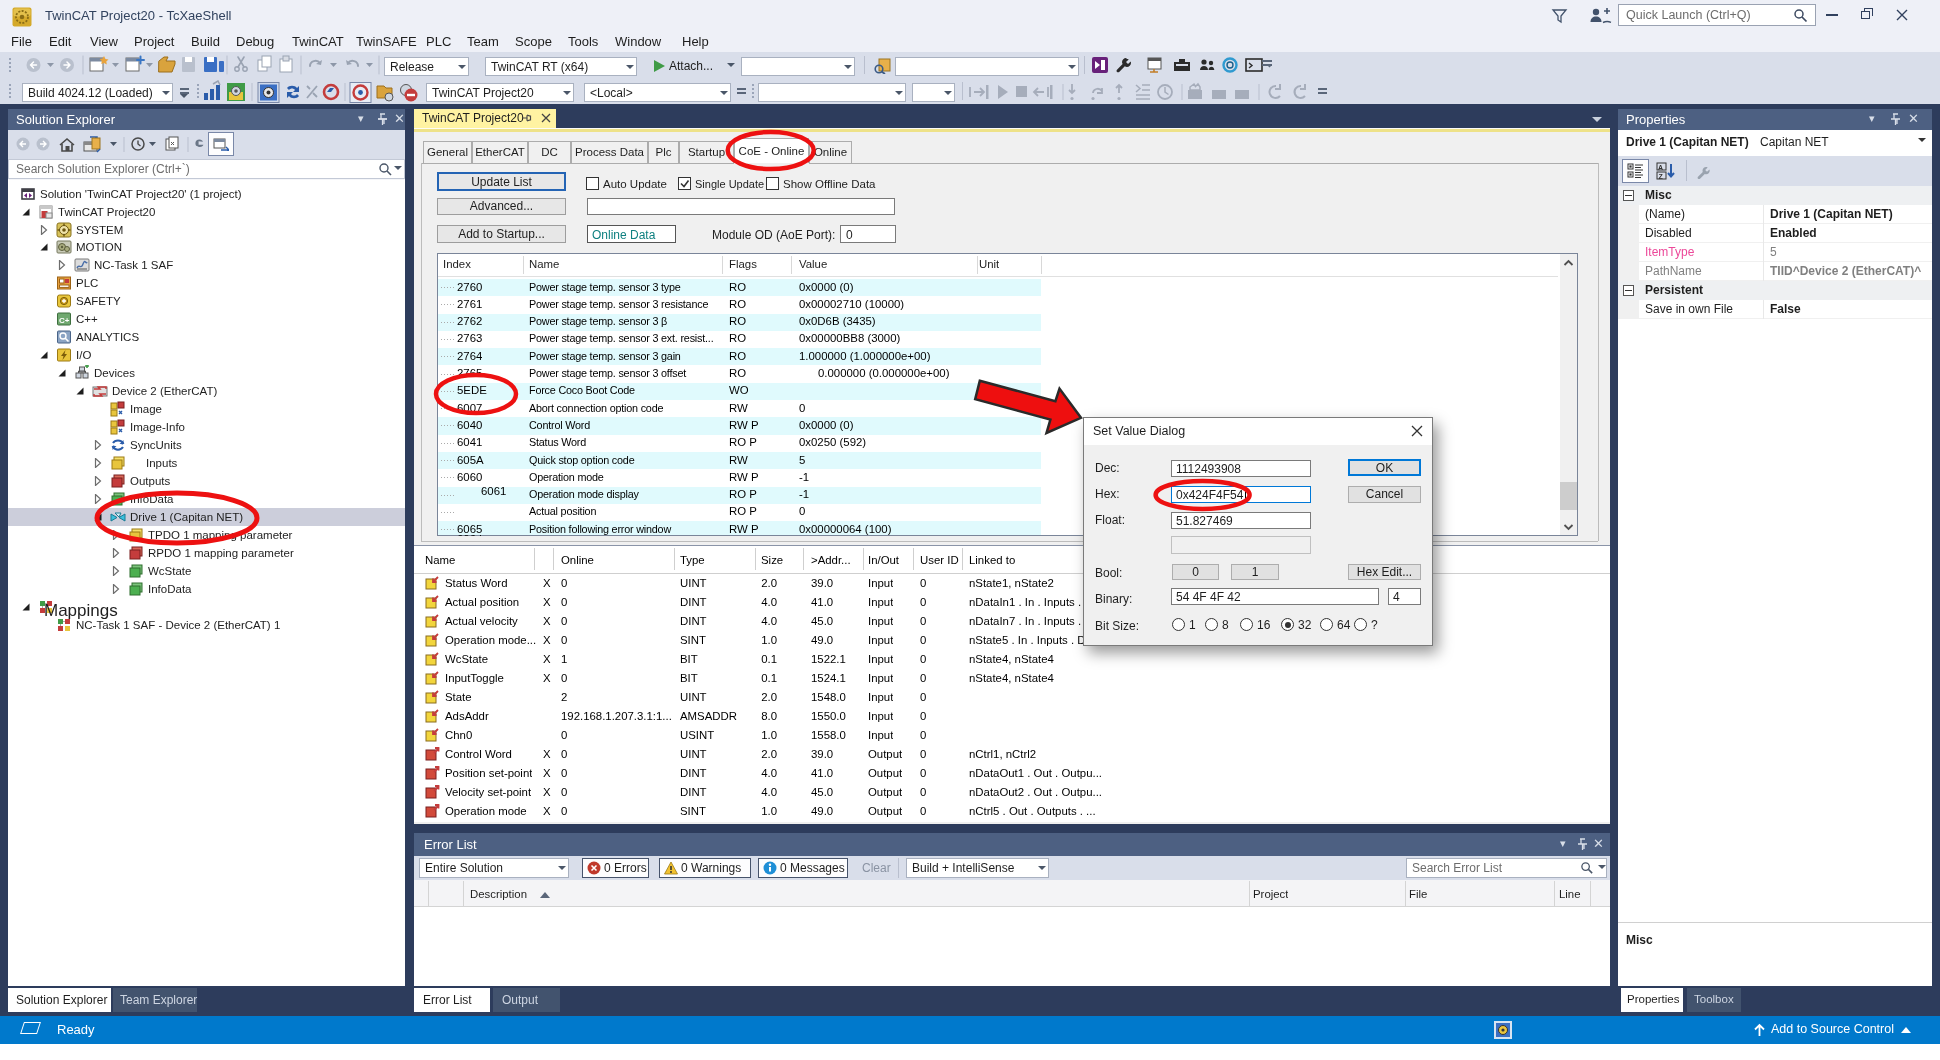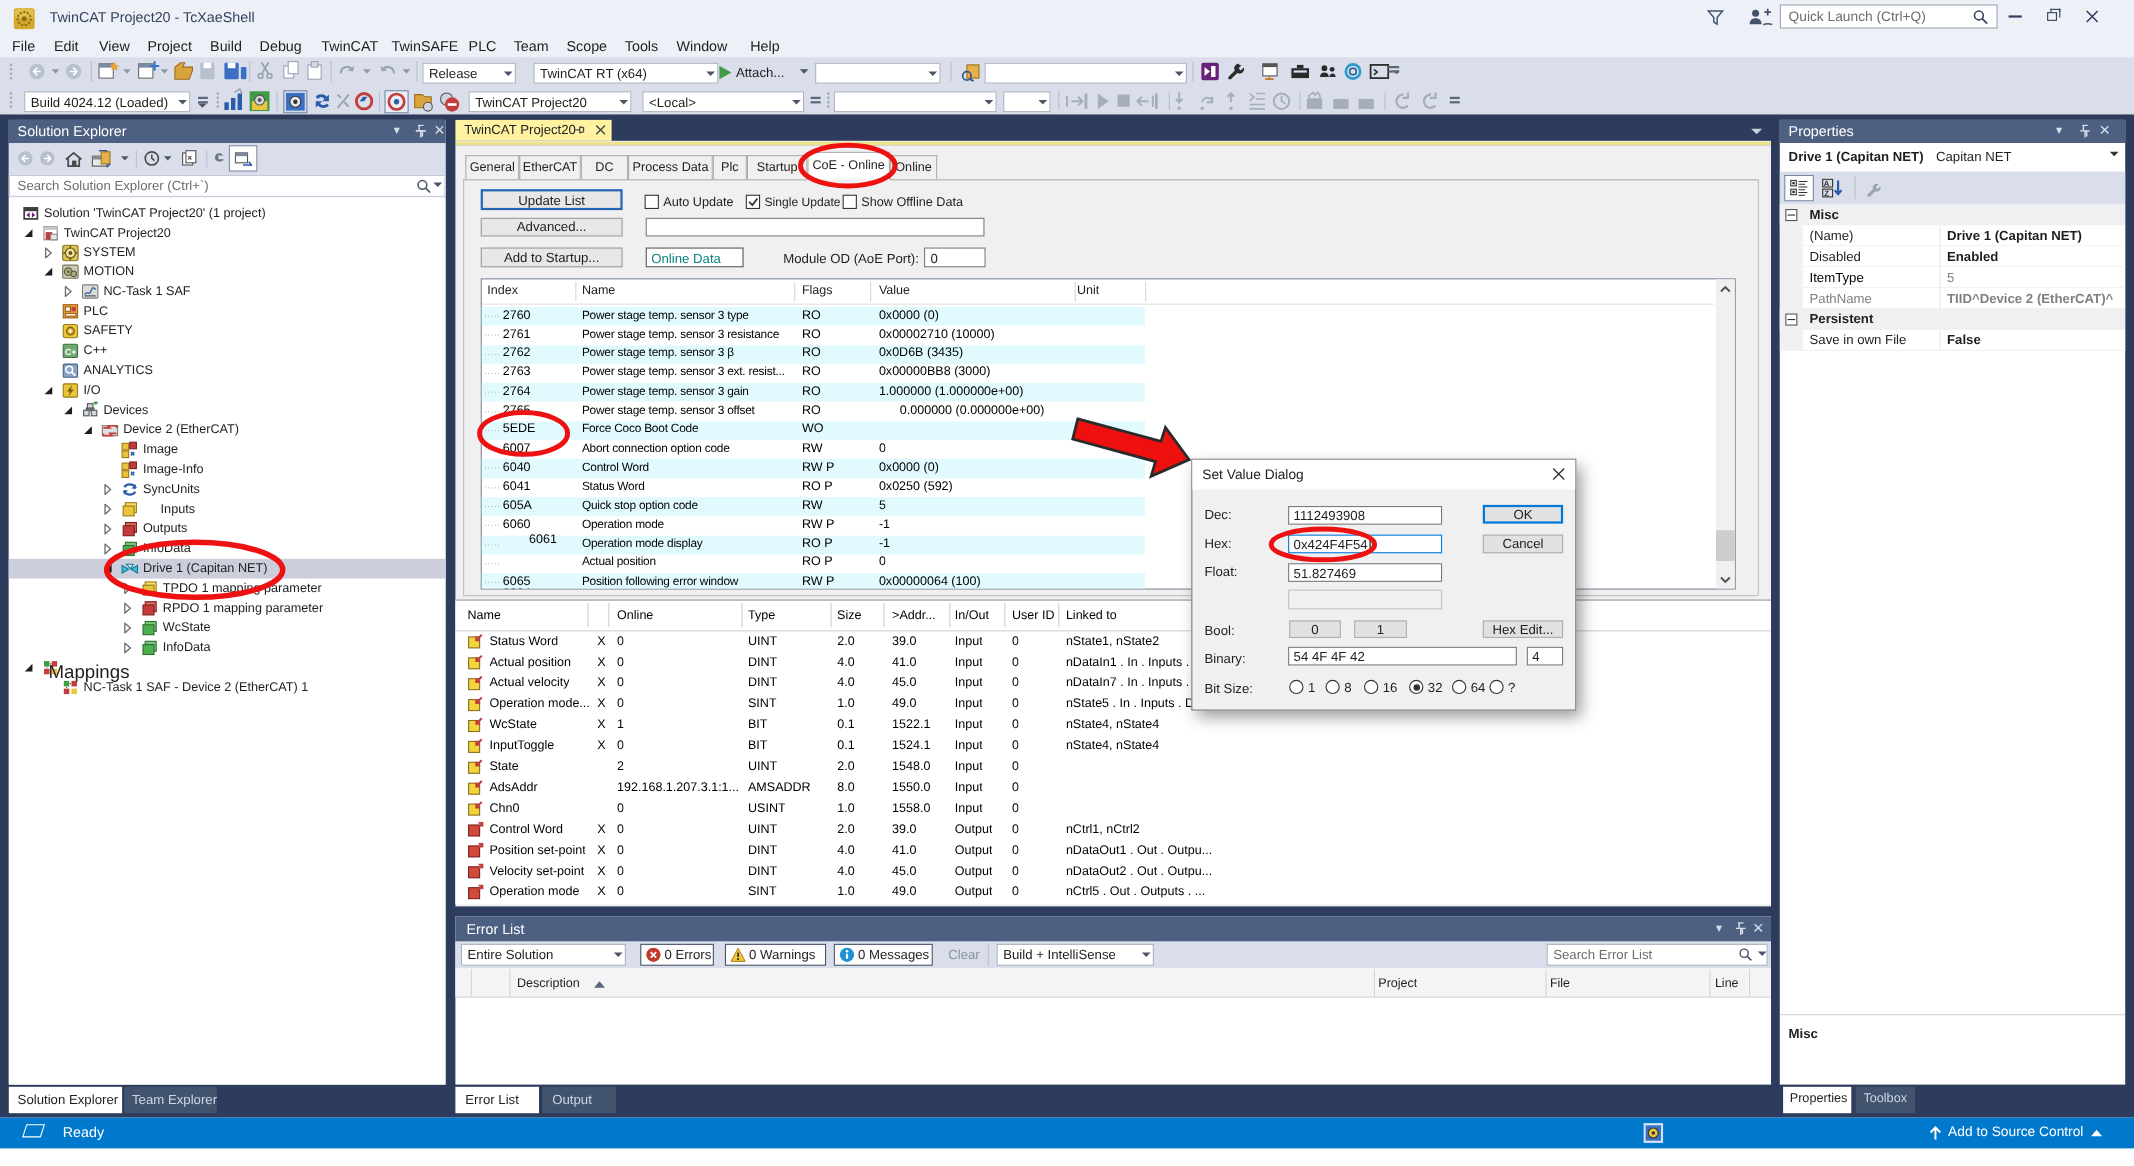--- a/index.html
+++ b/index.html
@@ -106,21 +106,21 @@
 <path d="M336 14c0-5-7-7-10-3" stroke="#9aa3b2" stroke-width="2" fill="none"></path>
         <path d="M324 8l1 5 5-1z" fill="#9aa3b2"></path>
 <path d="M344 11l3.5 4 3.5-4" fill="#8d97a8"></path>
 <line x1="357" y1="4" x2="357" y2="22" stroke="#b9bfce"></line>
 </g>
     </svg>
 <div class="combo" style="left:384px;top:57px;width:85px;height:19px;background:#fff;border-color:#a9b1c0;">
       <div class="cv" style="color:#1e1e1e;">Release</div>
       <div class="darr"></div>
     </div>
-<div class="combo" style="left:485px;top:57px;width:168px;height:19px;background:#fff;border-color:#a9b1c0;">
+<div class="combo" style="left:485px;top:57px;width:152px;height:19px;background:#fff;border-color:#a9b1c0;">
       <div class="cv" style="color:#1e1e1e;">TwinCAT RT (x64)</div>
       <div class="darr"></div>
     </div>
 <svg class="abs" style="left:651px;top:58px" width="16" height="16" viewBox="0 0 16 16">
       <path d="M3 2l11 6-11 6z" fill="#3f9b46"></path>
     </svg>
 <div class="txt" style="left:669px;top:59px;">Attach...</div>
 <div class="darr" style="left:727px;top:65px;"></div>
 <div class="combo" style="left:741px;top:57px;width:114px;height:19px;background:#fff;border-color:#a9b1c0;">
       <div class="cv" style="color:#1e1e1e;"></div>
@@ -1033,21 +1033,21 @@
 <div class="txt" style="left:1645px;top:207px;color:#1e1e1e;">(Name)</div>
 <div class="txt" style="left:1770px;top:207px;color:#1e1e1e;font-weight:bold;max-width:160px;overflow:hidden;">Drive 1 (Capitan NET)</div>
 <div class="abs" style="left:1638px;top:205px;width:1px;height:19px;background:#f0f0f0;"></div>
 <div class="abs" style="left:1763px;top:205px;width:1px;height:19px;background:#e8e8e8;"></div>
 <div class="abs" style="left:1638px;top:224px;width:294px;height:19px;background:#fff;border-bottom:1px solid #f0f0f0;"></div>
 <div class="txt" style="left:1645px;top:226px;color:#1e1e1e;">Disabled</div>
 <div class="txt" style="left:1770px;top:226px;color:#1e1e1e;font-weight:bold;max-width:160px;overflow:hidden;">Enabled</div>
 <div class="abs" style="left:1638px;top:224px;width:1px;height:19px;background:#f0f0f0;"></div>
 <div class="abs" style="left:1763px;top:224px;width:1px;height:19px;background:#e8e8e8;"></div>
 <div class="abs" style="left:1638px;top:243px;width:294px;height:19px;background:#fff;border-bottom:1px solid #f0f0f0;"></div>
-<div class="txt" style="left:1645px;top:245px;color:#000000;">ItemType</div>
+<div class="txt" style="left:1645px;top:245px;color:#ec4899;">ItemType</div>
 <div class="txt" style="left:1770px;top:245px;color:#808080;font-weight:normal;max-width:160px;overflow:hidden;">5</div>
 <div class="abs" style="left:1638px;top:243px;width:1px;height:19px;background:#f0f0f0;"></div>
 <div class="abs" style="left:1763px;top:243px;width:1px;height:19px;background:#e8e8e8;"></div>
 <div class="abs" style="left:1638px;top:262px;width:294px;height:19px;background:#fff;border-bottom:1px solid #f0f0f0;"></div>
 <div class="txt" style="left:1645px;top:264px;color:#808080;">PathName</div>
 <div class="txt" style="left:1770px;top:264px;color:#808080;font-weight:bold;max-width:160px;overflow:hidden;">TIID^Device 2 (EtherCAT)^</div>
 <div class="abs" style="left:1638px;top:262px;width:1px;height:19px;background:#f0f0f0;"></div>
 <div class="abs" style="left:1763px;top:262px;width:1px;height:19px;background:#e8e8e8;"></div>
 <div class="abs" style="left:1618px;top:281px;width:314px;height:19px;background:#eef0f2;"></div>
 <div class="abs" style="left:1623px;top:285px;width:11px;height:11px;background:#fff;border:1px solid #555;"></div>

